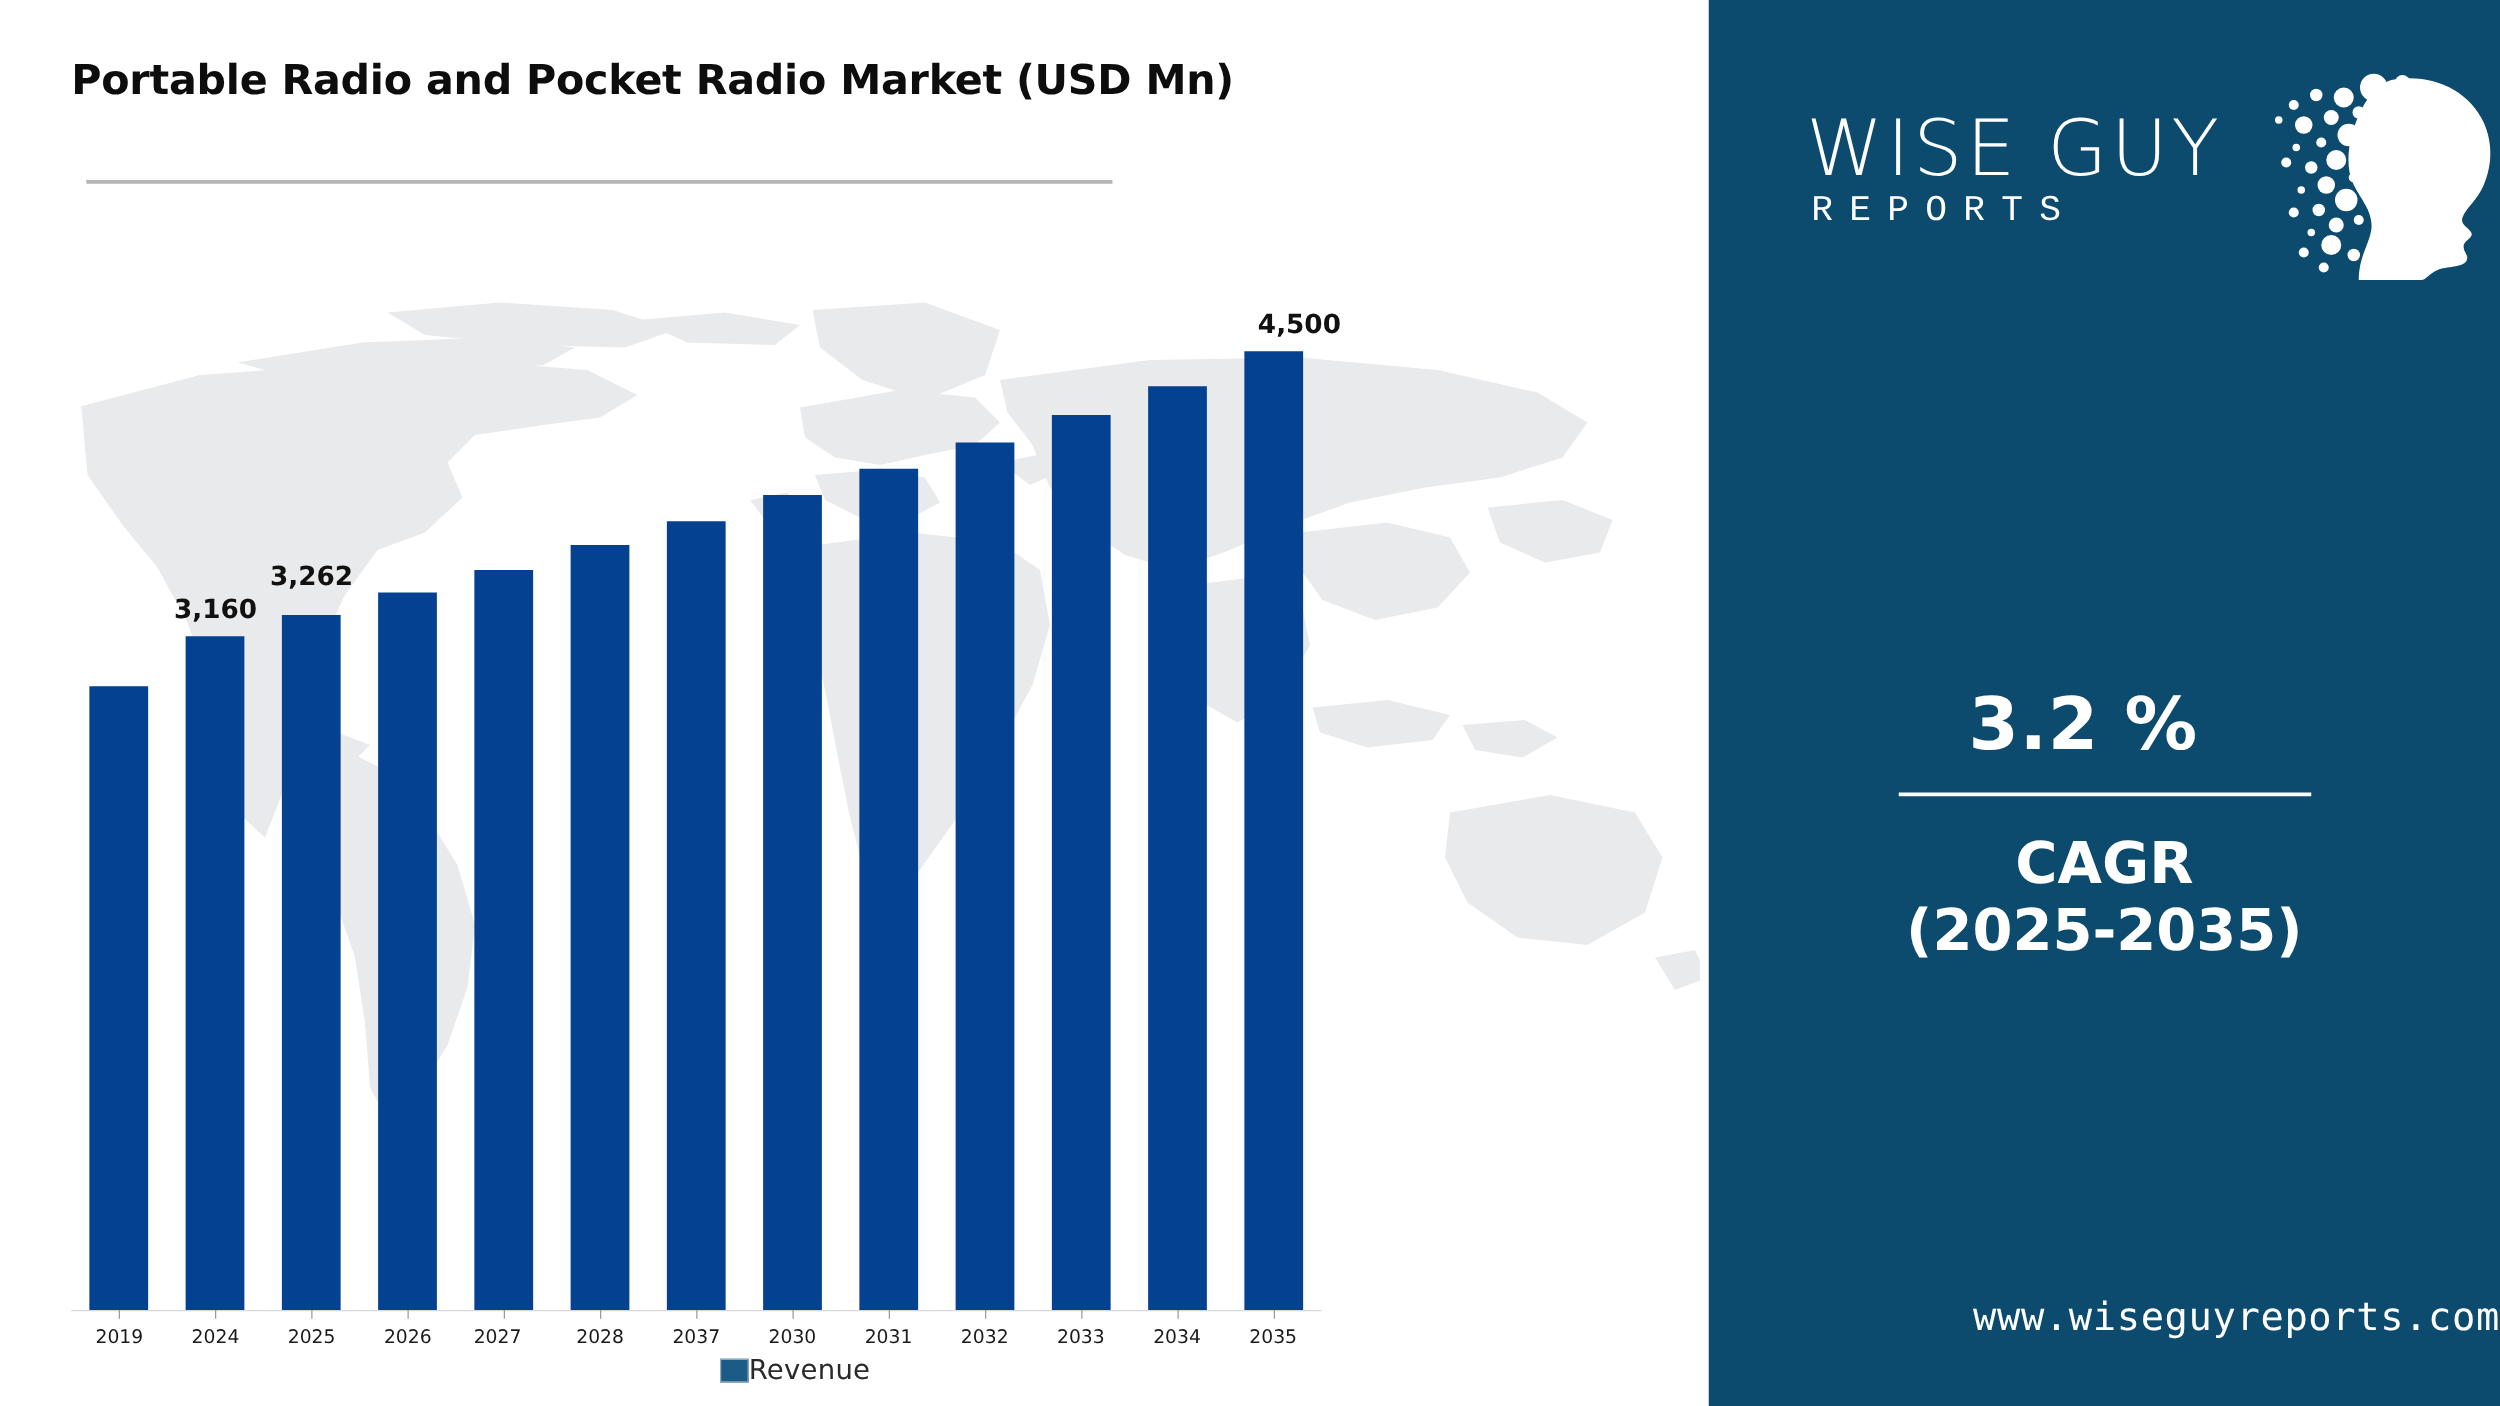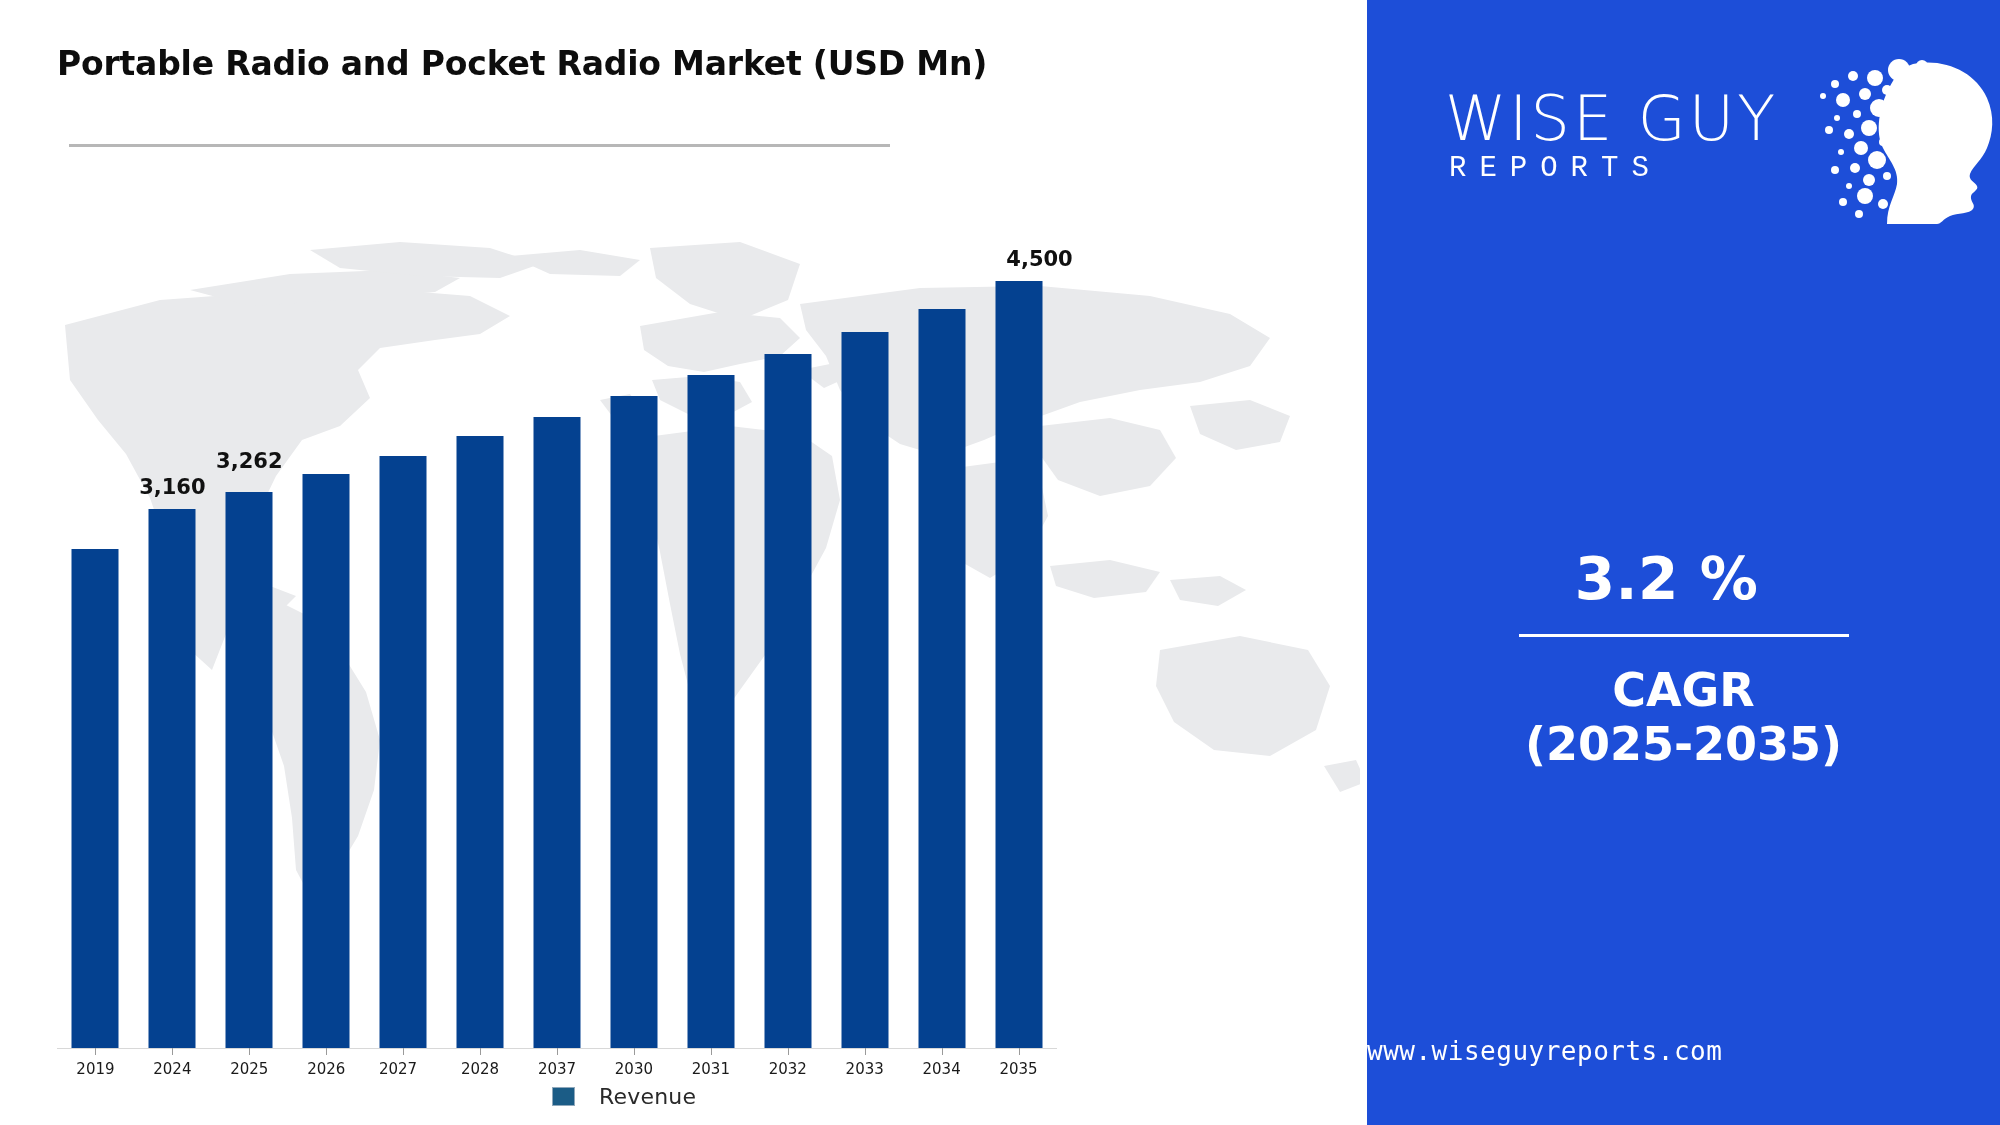--- a/index.html
+++ b/index.html
@@ -116,25 +116,25 @@
     top: 1060px;
     transform: translateX(-50%);
     font-size: 15px;
     color: #1a1a1a;
     font-family: "DejaVu Sans", "Liberation Sans", sans-serif;
     white-space: nowrap;
   }
 
   #legend {
     position: absolute;
-    left: 532px;
+    left: 556px;
     top: 1084px;
     display: flex;
     align-items: center;
-    gap: 24px;
+    gap: 0;
     padding-left: 20px;
   }
   #legend-swatch {
     width: 23px;
     height: 19px;
     background: #1b5c86;
     border: 1px solid #8fa8bb;
     box-sizing: border-box;
   }
   #legend-label {
@@ -144,21 +144,21 @@
     letter-spacing: 0.2px;
   }
 
   
   #brand-panel {
     position: absolute;
     left: 1367px;
     top: 0;
     width: 633px;
     height: 1125px;
-    background: #1d4ed8;
+    background: #0c4a6e;
   }
 
   #logo-block {
     position: absolute;
     left: 0;
     top: 60px;
     width: 633px;
     height: 160px;
   }
   #logo-wordmark {
@@ -222,22 +222,22 @@
     color: #ffffff;
     line-height: 1.18;
     font-family: "DejaVu Sans", "Liberation Sans", sans-serif;
   }
 
   #brand-url {
     position: absolute;
     left: 0;
     top: 1036px;
     width: 633px;
-    text-align: left;
-    font-size: 26px;
+    text-align: right;
+    font-size: 31px;
     color: #ffffff;
     font-family: "DejaVu Sans Mono", "Liberation Mono", monospace;
     letter-spacing: 0.5px;
   }
 </style>
 </head>
 <body>
 
 <div id="root">
 

